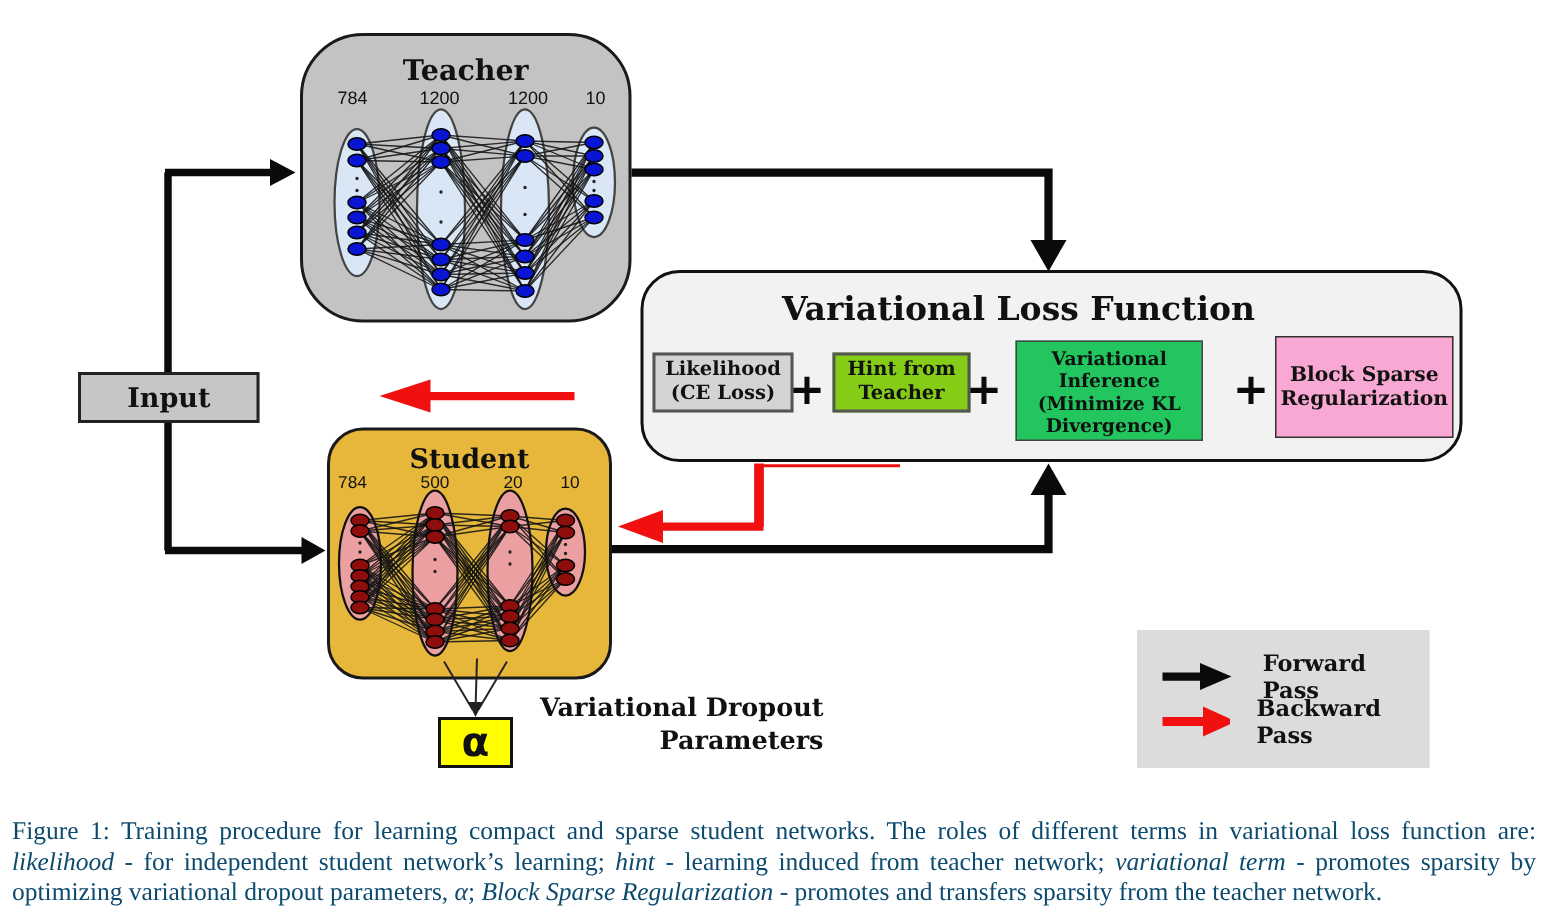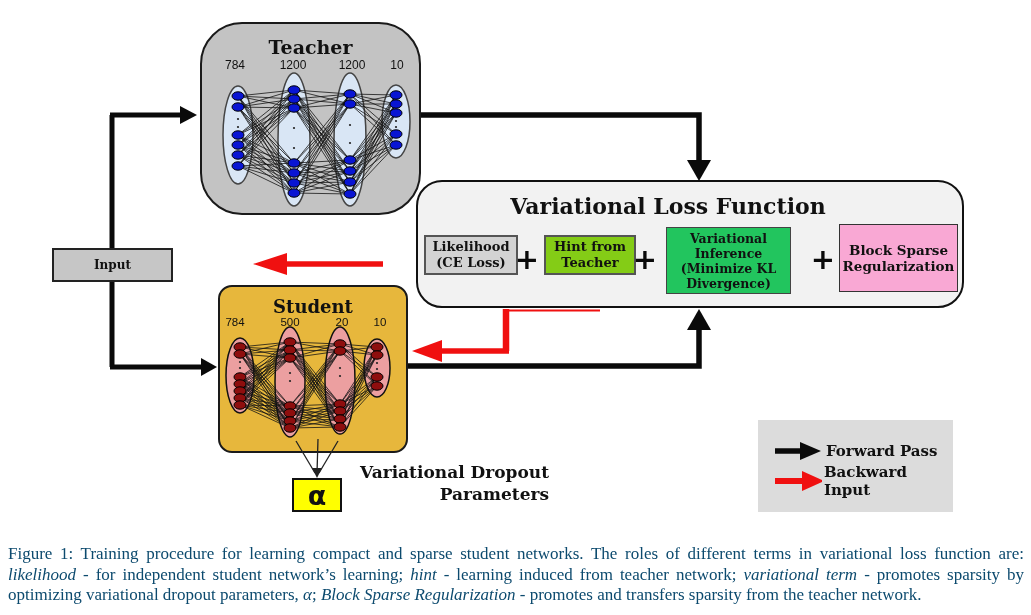--- a/index.html
+++ b/index.html
@@ -7,37 +7,37 @@
         font-family:"Liberation Sans",sans-serif;}
   svg.overlay{position:absolute;left:0;top:0;pointer-events:none;}
   #behind-svg{z-index:0;}
   .box{position:absolute;box-sizing:border-box;z-index:1;}
   #front-svg{z-index:2;}
 
   
   #teacher-box{left:200px;top:22px;width:221px;height:193px;background:#C3C3C3;
                border:2.5px solid #1a1a1a;border-radius:42px;}
   #student-box{left:218px;top:285px;width:190px;height:168px;background:#E7B73C;
-               border:2.5px solid #1a1a1a;border-radius:14px;}
+               border:2.5px solid #1a1a1a;border-radius:24px;}
   .net-title{position:absolute;left:0;right:0;top:12px;text-align:center;
              font-family:"DejaVu Serif","Liberation Serif",serif;font-weight:bold;
              font-size:19px;color:#111;}
   #student-box .net-title{top:9px;font-size:18px;}
   .layer-size{position:absolute;transform:translateX(-50%);font-size:12px;color:#111;
               font-family:"Liberation Sans",sans-serif;text-align:center;}
   .t-size{top:34px;}
   .s-size{top:29px;font-size:11.5px;}
 
   
   #input-box{left:52px;top:248px;width:121px;height:34px;background:#C6C6C6;
              border:2px solid #222;display:flex;align-items:center;justify-content:center;
-             font-family:"DejaVu Serif","Liberation Serif",serif;font-weight:bold;font-size:12px;color:#111;}
-
-  
-  #loss-box{left:416px;top:180px;width:548px;height:128px;background:#F2F2F2;
+             font-family:"DejaVu Serif","Liberation Serif",serif;font-weight:bold;font-size:18px;color:#111;}
+
+  
+  #loss-box{left:427px;top:180px;width:548px;height:128px;background:#F2F2F2;
             border:2px solid #111;border-radius:26px;}
   #loss-title{position:absolute;left:0;top:11px;width:500px;text-align:center;
               font-family:"DejaVu Serif","Liberation Serif",serif;font-weight:bold;
               font-size:22px;color:#111;}
   .term{position:absolute;box-sizing:border-box;display:flex;align-items:center;justify-content:center;
         text-align:center;white-space:pre-line;font-family:"DejaVu Serif","Liberation Serif",serif;
         font-weight:bold;color:#111;line-height:1.2;}
   #term-likelihood{left:6px;top:53px;width:94px;height:40px;background:#D3D3D3;border:2px solid #555;font-size:13px;}
   #term-hint{left:126px;top:53px;width:92px;height:40px;background:#84cc16;border:2px solid #555;font-size:13px;}
   #term-vi{left:248px;top:45px;width:125px;height:67px;background:#22c55e;border:1.5px solid #444;font-size:12.5px;}
@@ -52,21 +52,21 @@
   #alpha-box{left:292px;top:478px;width:50px;height:34px;background:#FFFF00;border:2.5px solid #111;
              display:flex;align-items:center;justify-content:center;
              font-family:"DejaVu Sans","Liberation Sans",sans-serif;font-weight:bold;font-size:27px;color:#111;line-height:1;}
   #dropout-label{left:357px;top:461px;width:192px;text-align:right;white-space:pre-line;
                  font-family:"DejaVu Serif","Liberation Serif",serif;font-weight:bold;
                  font-size:17px;line-height:1.3;color:#111;}
 
   
   #legend-box{left:758px;top:420px;width:195px;height:92px;background:#DCDCDC;
               display:flex;flex-direction:column;justify-content:center;gap:6px;padding-left:14px;}
-  .legend-row{display:flex;align-items:center;gap:2px;height:24px;}
+  .legend-row{display:flex;align-items:center;gap:18px;height:24px;}
   .legend-label{font-family:"DejaVu Serif","Liberation Serif",serif;font-weight:bold;font-size:15px;color:#111;}
 
   
   #caption{position:absolute;left:8px;top:544px;width:1016px;z-index:1;
            font-family:"Liberation Serif",serif;font-size:17px;line-height:20.5px;
            text-align:justify;color:#0c4a6e;}
 </style>
 </head>
 <body>
 
@@ -128,21 +128,21 @@
         <line x1="3" y1="11" x2="30" y2="11" stroke="#0a0a0a" stroke-width="5.5"></line>
         <polygon points="28,2 28,20 49,11" fill="#0a0a0a"></polygon>
       </svg>
       <span class="legend-label">Forward Pass</span>
     </div>
     <div class="legend-row">
       <svg width="52" height="22">
         <line x1="3" y1="11" x2="32" y2="11" stroke="#F01010" stroke-width="6"></line>
         <polygon points="30,1 30,21 52,11" fill="#F01010"></polygon>
       </svg>
-      <span class="legend-label">Backward Input</span>
+      <span class="legend-label">Backward Pass</span>
     </div>
   </div>
 
   <svg id="front-svg" class="overlay" width="1031" height="615">
 
     <path d="M421 115 H699 V172" stroke="#0a0a0a" stroke-width="5.5" fill="none"></path>
     <polygon points="687,160 711,160 699,181" fill="#0a0a0a"></polygon>
 
     <path d="M408 366 H699 V318" stroke="#0a0a0a" stroke-width="5.5" fill="none"></path>
     <polygon points="687,330 711,330 699,309" fill="#0a0a0a"></polygon>

